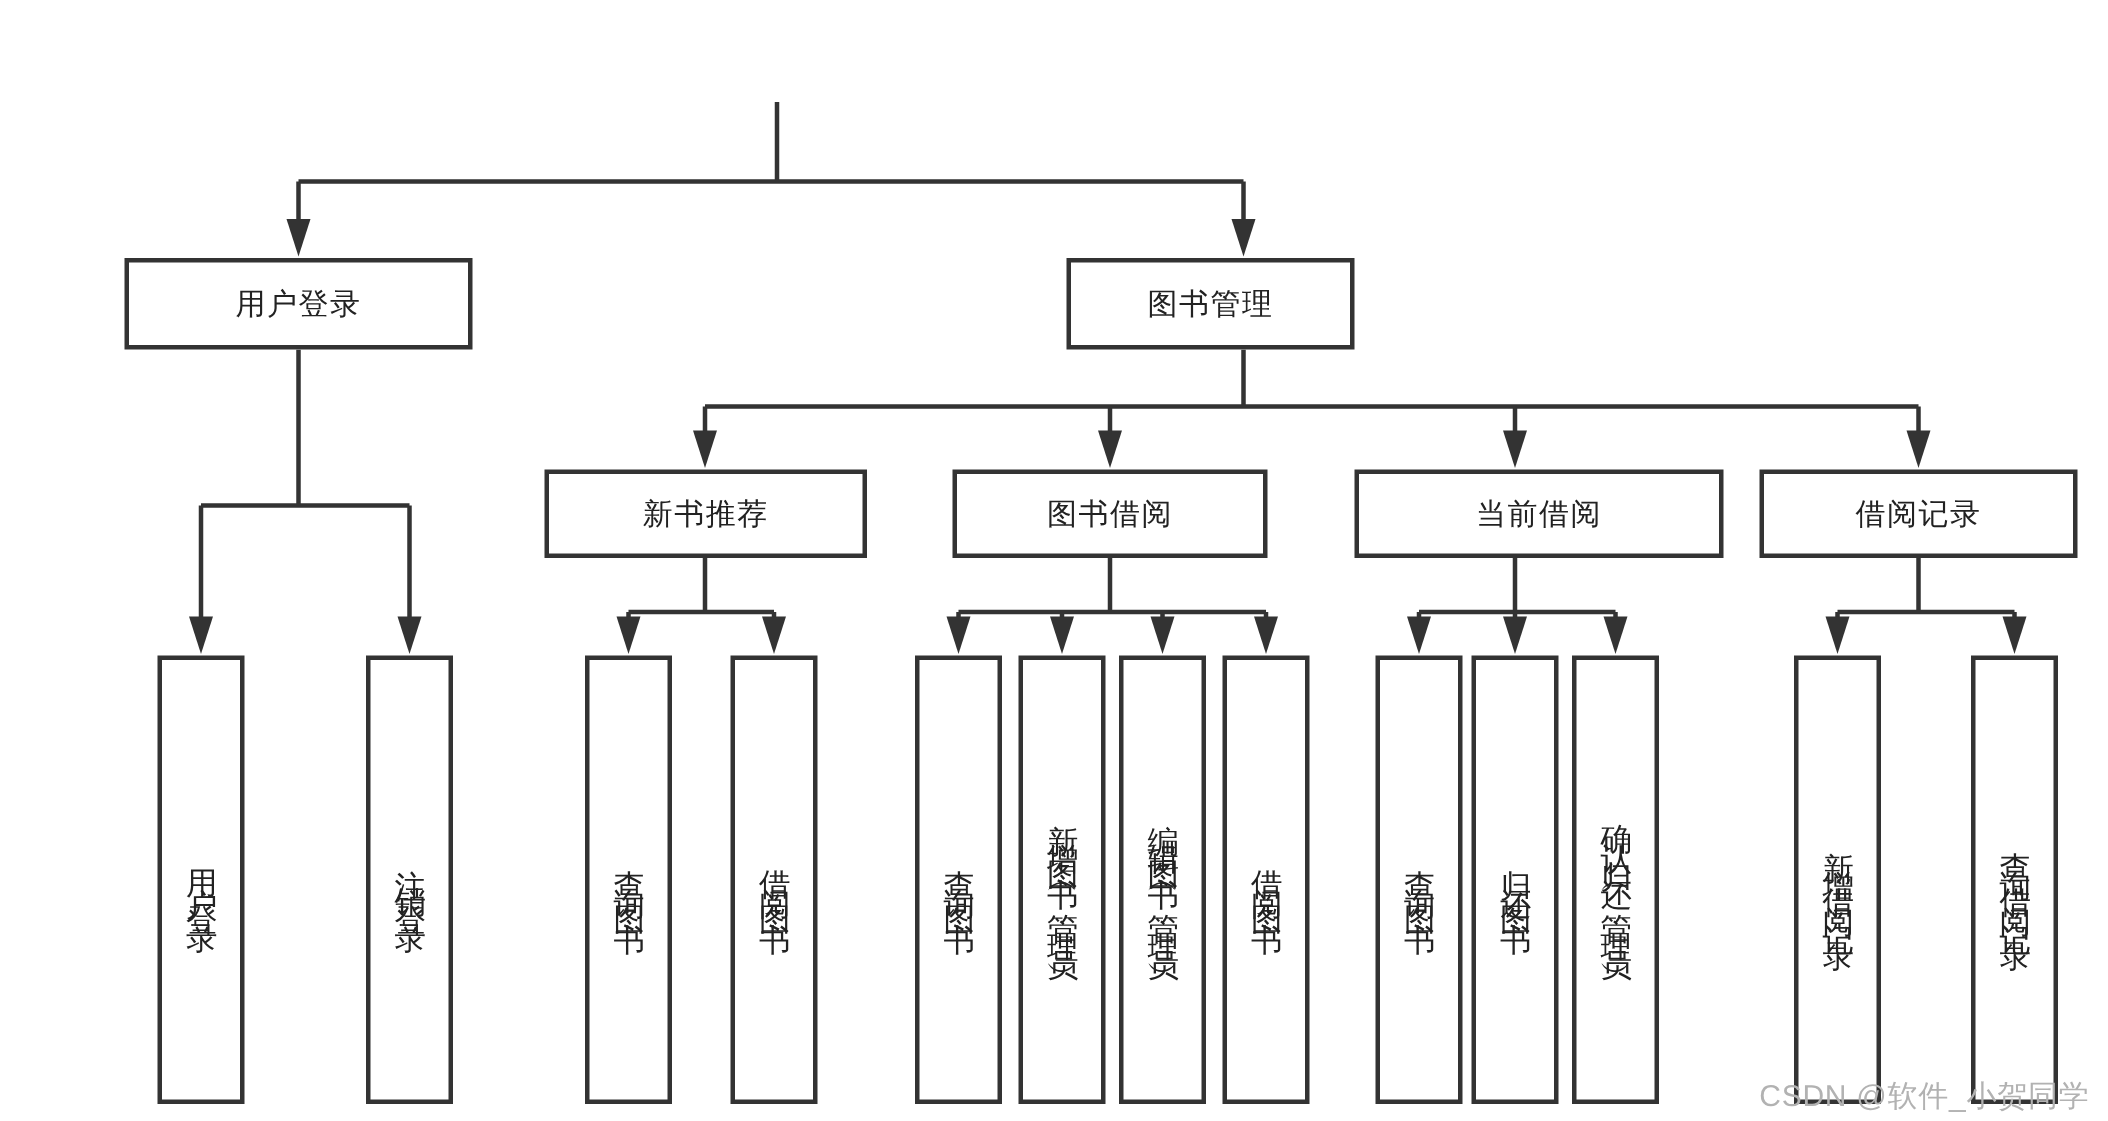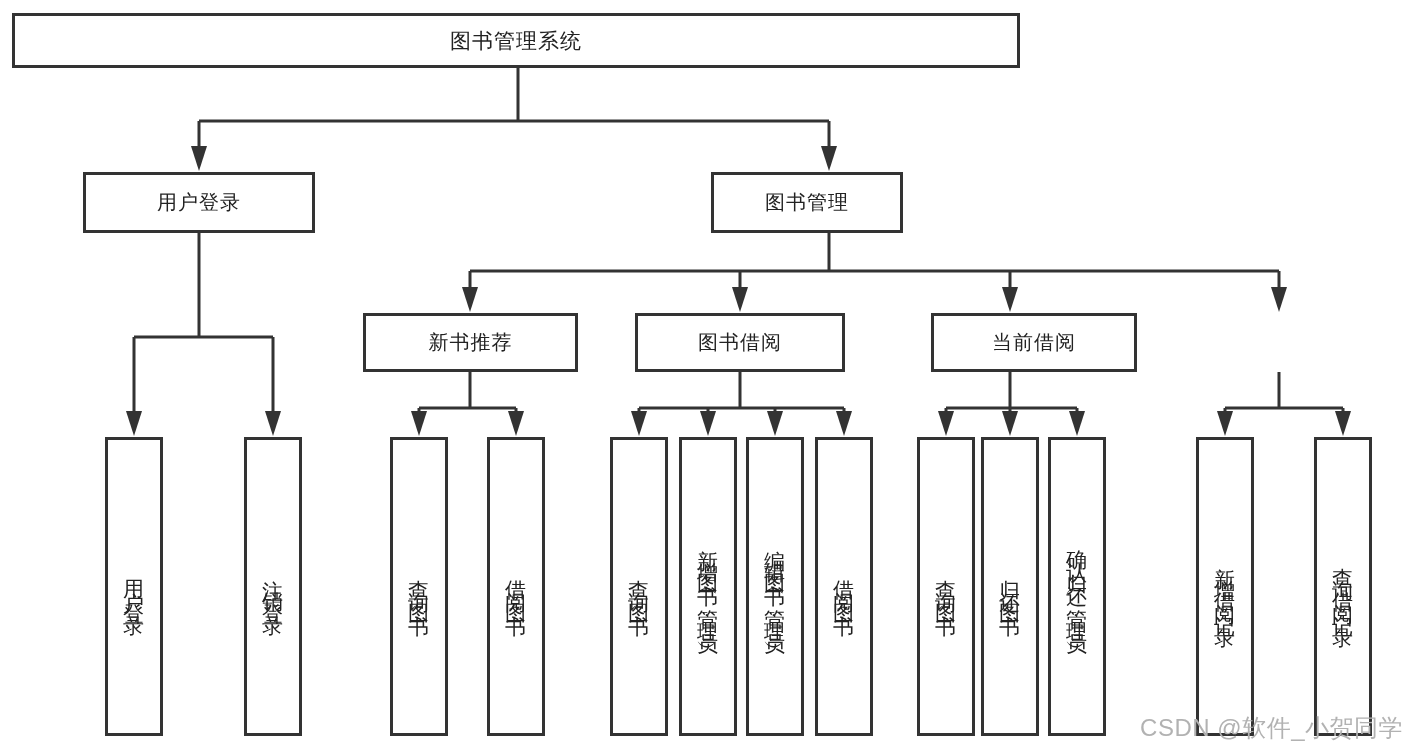--- a/index.html
+++ b/index.html
@@ -51,23 +51,23 @@
     writing-mode: vertical-rl;
     text-orientation: mixed;
     font-size: 21px;
     letter-spacing: 12px;
     line-height: 1;
     color: #222222;
     white-space: nowrap;
   }
   .watermark {
     position: absolute;
-    right: 2px;
+    right: 12px;
     bottom: 3px;
-    font-size: 24px;
+    font-size: 20px;
     color: #b2b2b2;
     letter-spacing: 0.5px;
     white-space: nowrap;
     z-index: 5;
   }
 </style>
 </head>
 <body>
 
 <div class="canvas">
@@ -112,39 +112,39 @@
 
       <polygon points="938,411 954,411 946,436"></polygon>
       <polygon points="1002,411 1018,411 1010,436"></polygon>
       <polygon points="1069,411 1085,411 1077,436"></polygon>
 
       <polygon points="1217,411 1233,411 1225,436"></polygon>
       <polygon points="1335,411 1351,411 1343,436"></polygon>
     </g>
   </svg>
 
-  <div class="node h root" style="left:12px;top:13px;width:1008px;height:55px">
-    <span class="label">图书管理系统</span>
-  </div>
 
   <div class="node h" style="left:83px;top:172px;width:232px;height:61px">
     <span class="label">用户登录</span>
   </div>
   <div class="node h" style="left:711px;top:172px;width:192px;height:61px">
     <span class="label">图书管理</span>
   </div>
 
   <div class="node h" style="left:635px;top:313px;width:210px;height:59px">
     <span class="label">图书借阅</span>
   </div>
   <div class="node h" style="left:363px;top:313px;width:215px;height:59px">
     <span class="label">新书推荐</span>
   </div>
-  <div class="node h" style="left:931px;top:313px;width:206px;height:59px">
+  <div class="node h" style="left:903px;top:313px;width:246px;height:59px">
     <span class="label">当前借阅</span>
+  </div>
+  <div class="node h" style="left:1173px;top:313px;width:212px;height:59px">
+    <span class="label">借阅记录</span>
   </div>
 
   <div class="node v" style="left:105px">
     <span class="vlabel">用户登录</span>
   </div>
   <div class="node v" style="left:244px">
     <span class="vlabel">注销登录</span>
   </div>
 
   <div class="node v" style="left:390px">

